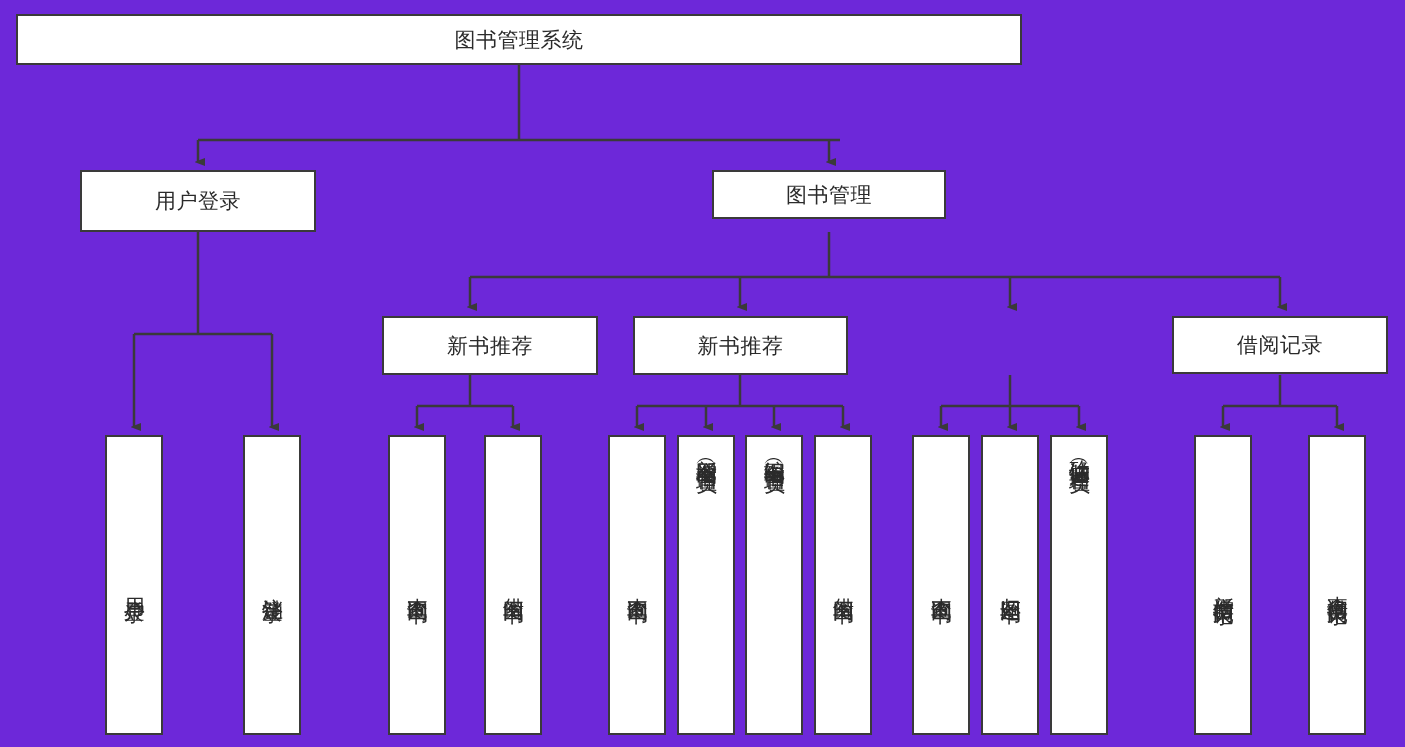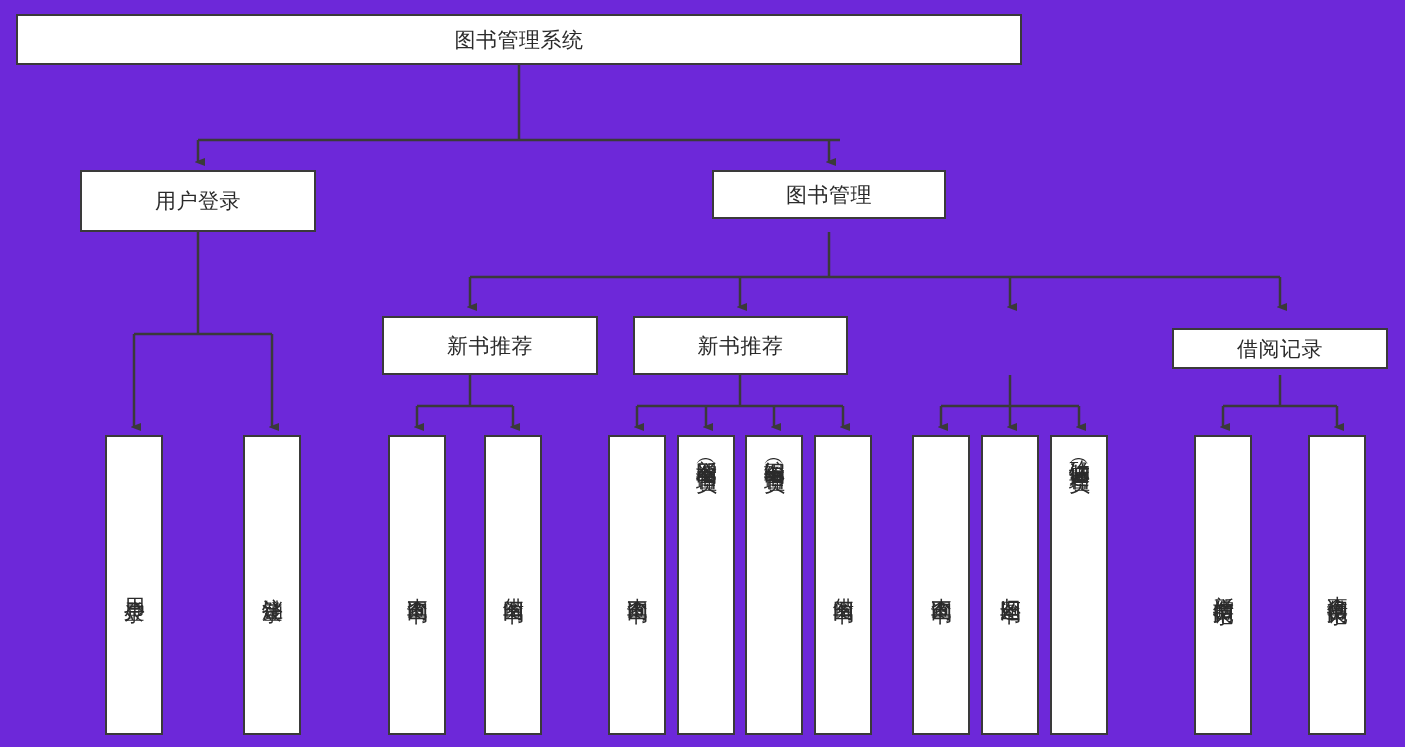--- a/index.html
+++ b/index.html
@@ -133,21 +133,21 @@
   <div class="node" style="left:712px; top:170px; width:234px; height:49px;">
     <span class="label">图书管理</span>
   </div>
 
   <div class="node" style="left:362px; top:316px; width:216px; height:59px;margin-left:20px;">
     <span class="label">新书推荐</span>
   </div>
   <div class="node" style="left:633px; top:316px; width:215px; height:59px;">
     <span class="label">新书推荐</span>
   </div>
-  <div class="node" style="left:1172px; top:316px; width:216px; height:41px;margin-top:12px;">
+  <div class="node" style="left:1172px; top:316px; width:216px; height:58px;">
     <span class="label">借阅记录</span>
   </div>
 
   <div class="node vertical centered" style="left:105px; top:435px; width:58px; height:300px;">
     <span class="label">用户登录</span>
   </div>
   <div class="node vertical centered" style="left:243px; top:435px; width:58px; height:300px;">
     <span class="label">注销登录</span>
   </div>
 

